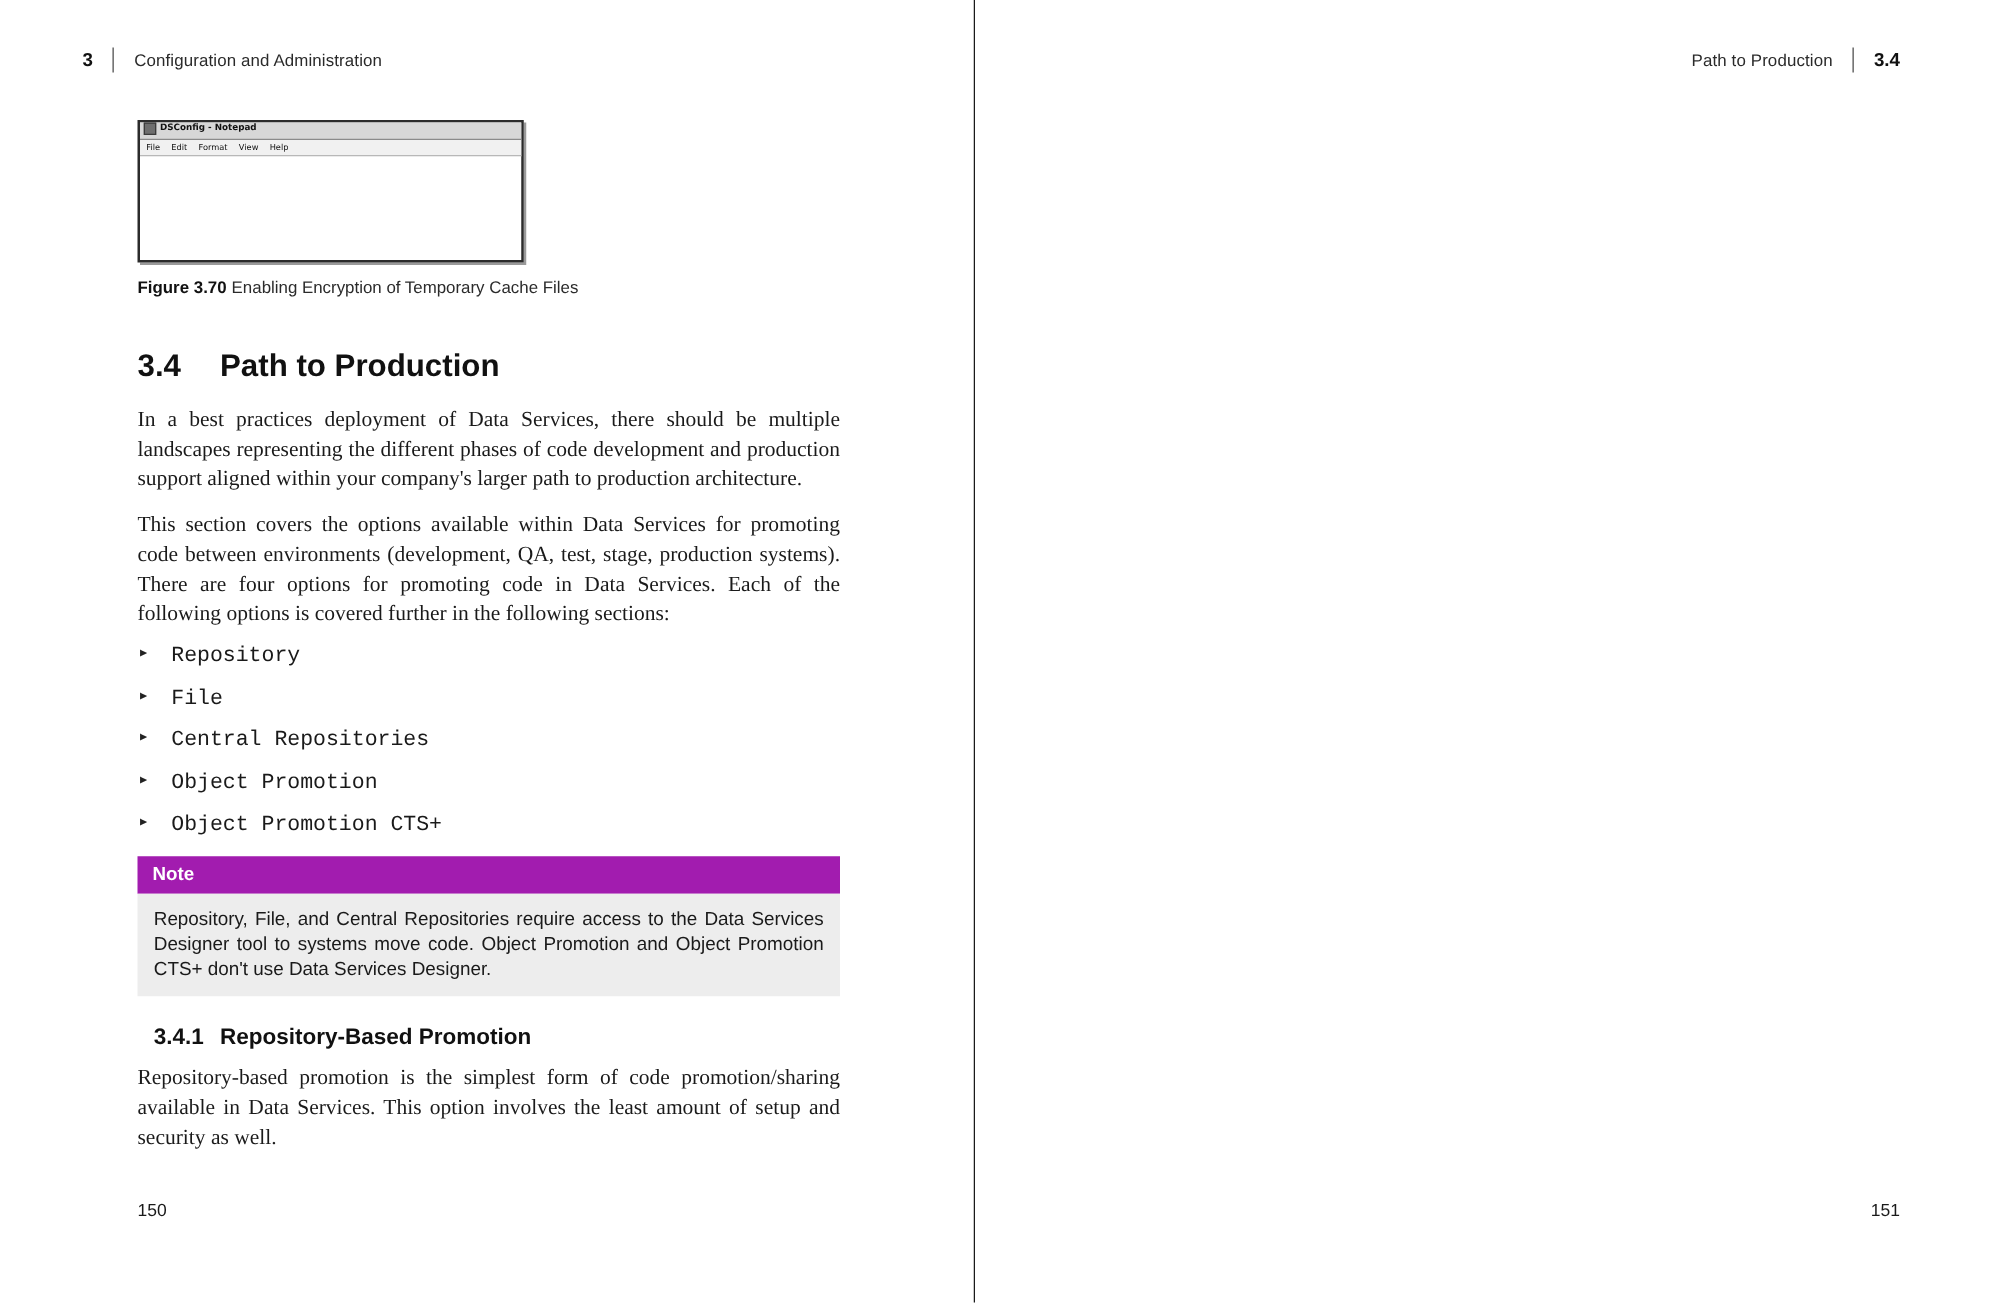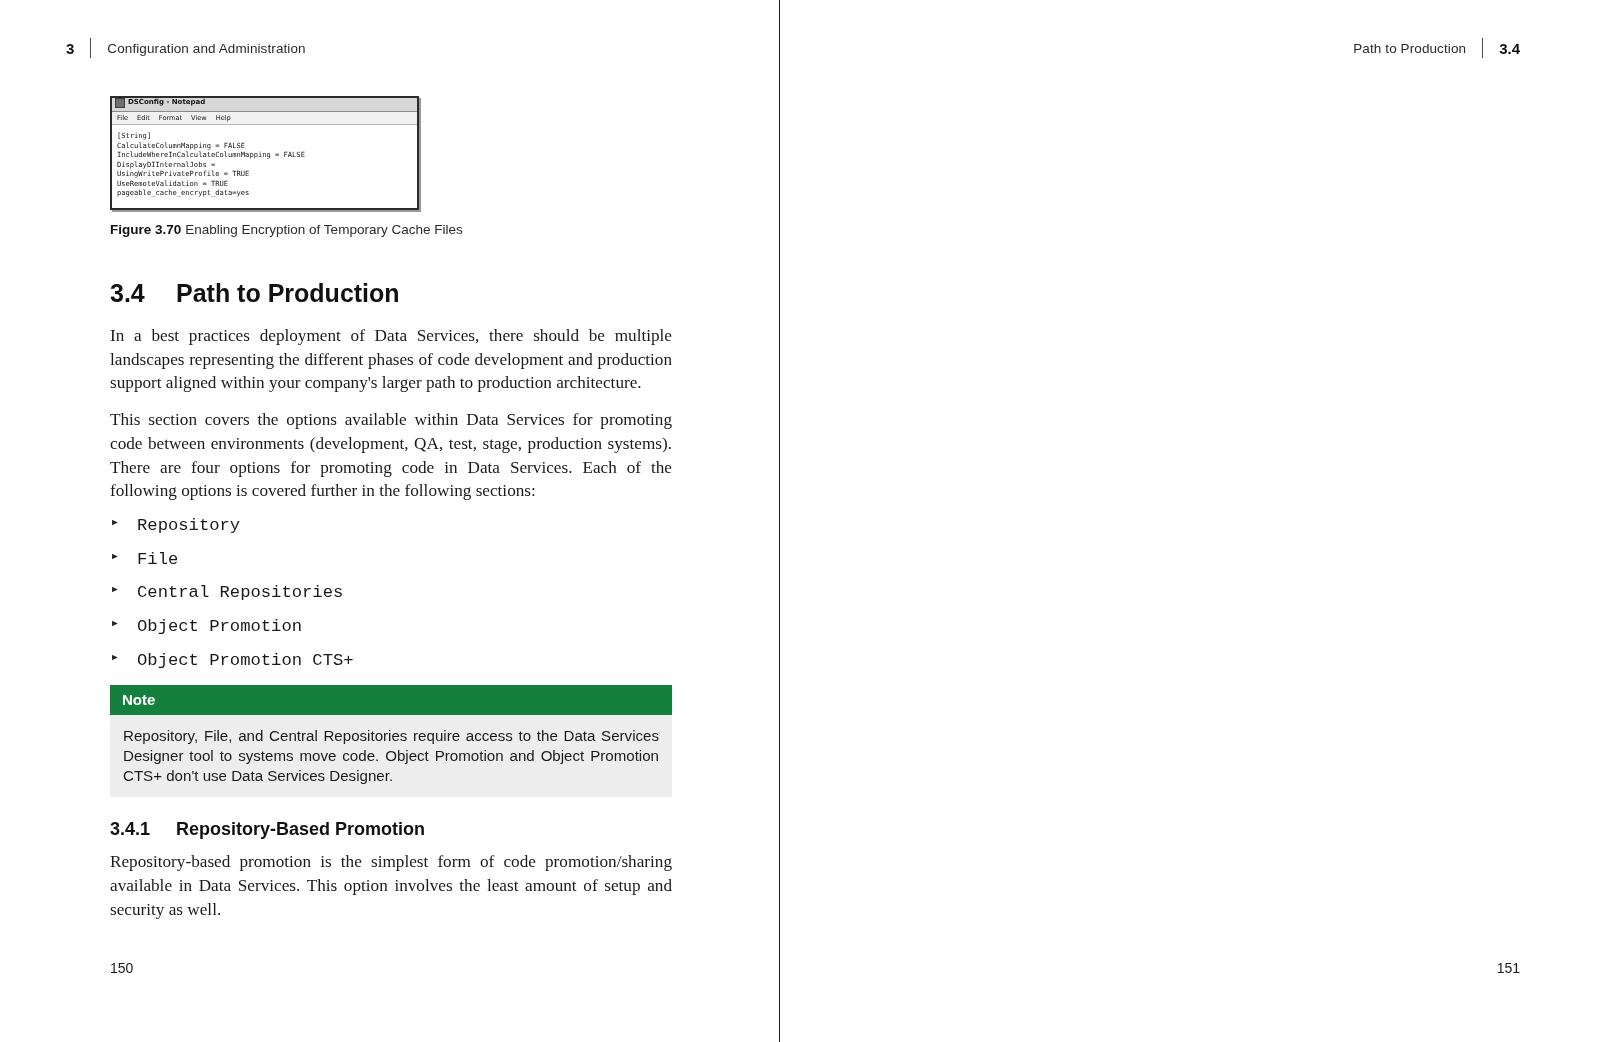--- a/index.html
+++ b/index.html
@@ -34,35 +34,35 @@
   .col-left{left:110px;top:96px;width:562px;}
 
   p.body{font-size:17.2px;line-height:1.38;text-align:justify;margin:0 0 13px 0;
     hyphens:auto;}
 
   h2.sec{font-family:"Liberation Sans", sans-serif;font-weight:bold;font-size:25px;
     color:#111;margin:0 0 16px 0;display:flex;align-items:baseline;}
   h2.sec .num{width:66px;flex:none;}
   h3.subsec{font-family:"Liberation Sans", sans-serif;font-weight:bold;font-size:18px;
     color:#111;margin:0 0 10px 0;display:flex;align-items:baseline;}
-  h3.subsec .num{width:66px;flex:none;}
+  h3.subsec .num{width:66px;flex:none;text-align:center;}
 
   ul.bul{list-style:none;margin:4px 0 14px 0;padding:0;}
   ul.bul li{font-size:17.2px;line-height:1.2;margin:0 0 13px 0;padding-left:27px;position:relative;font-family:Liberation Mono, monospace;}
   ul.bul li:before{content:"\25B6";position:absolute;left:2px;top:1px;font-size:9.5px;color:#222;}
 
   
   .figcap{font-family:"Liberation Sans", sans-serif;font-size:13.5px;color:#2b2b2b;
     margin-top:12px;}
   .figcap b{color:#111;}
   .figcap .capttl{margin-left:4px;}
 
   
   .notebox{margin:10px 0 22px 0;width:562px;}
-  .note-hd{background:#15803d;color:#fff;font-family:"Liberation Sans", sans-serif;
+  .note-hd{background:#a21caf;color:#fff;font-family:"Liberation Sans", sans-serif;
     font-weight:bold;font-size:15px;padding:6px 12px 7px 12px;}
   .note-bd{background:#ededed;font-family:"Liberation Sans", sans-serif;font-size:15.1px;
     line-height:1.30;padding:11px 13px 12px 13px;text-align:justify;}
 
   
   .notepad{position:relative;width:305px;height:110px;background:#fff;
     border:2px solid #2b2b2b;box-shadow:2px 2px 0 #9a9a9a;}
   .np-title{height:13px;background:#d7d7d7;border-bottom:1px solid #8a8a8a;
     display:flex;align-items:flex-start;padding:0 3px;
     font-family:"DejaVu Sans", sans-serif;font-size:7px;font-weight:bold;color:#111;}
@@ -95,27 +95,20 @@
             <span class="np-ico"></span>
             <span>DSConfig - Notepad</span>
           </div>
           <div class="np-menu">
             <span>File</span>
             <span>Edit</span>
             <span>Format</span>
             <span>View</span>
             <span>Help</span>
           </div>
-          <div class="np-body">[String]
-CalculateColumnMapping = FALSE
-IncludeWhereInCalculateColumnMapping = FALSE
-DisplayDIInternalJobs =
-UsingWritePrivateProfile = TRUE
-UseRemoteValidation = TRUE
-pageable_cache_encrypt_data=yes</div>
         </div>
         <div class="figcap">
           <b>Figure 3.70</b><span class="capttl">Enabling Encryption of Temporary Cache Files</span>
         </div>
       </div>
 
       <div style="height:42px;"></div>
 
       <h2 class="sec">
         <span class="num">3.4</span>

